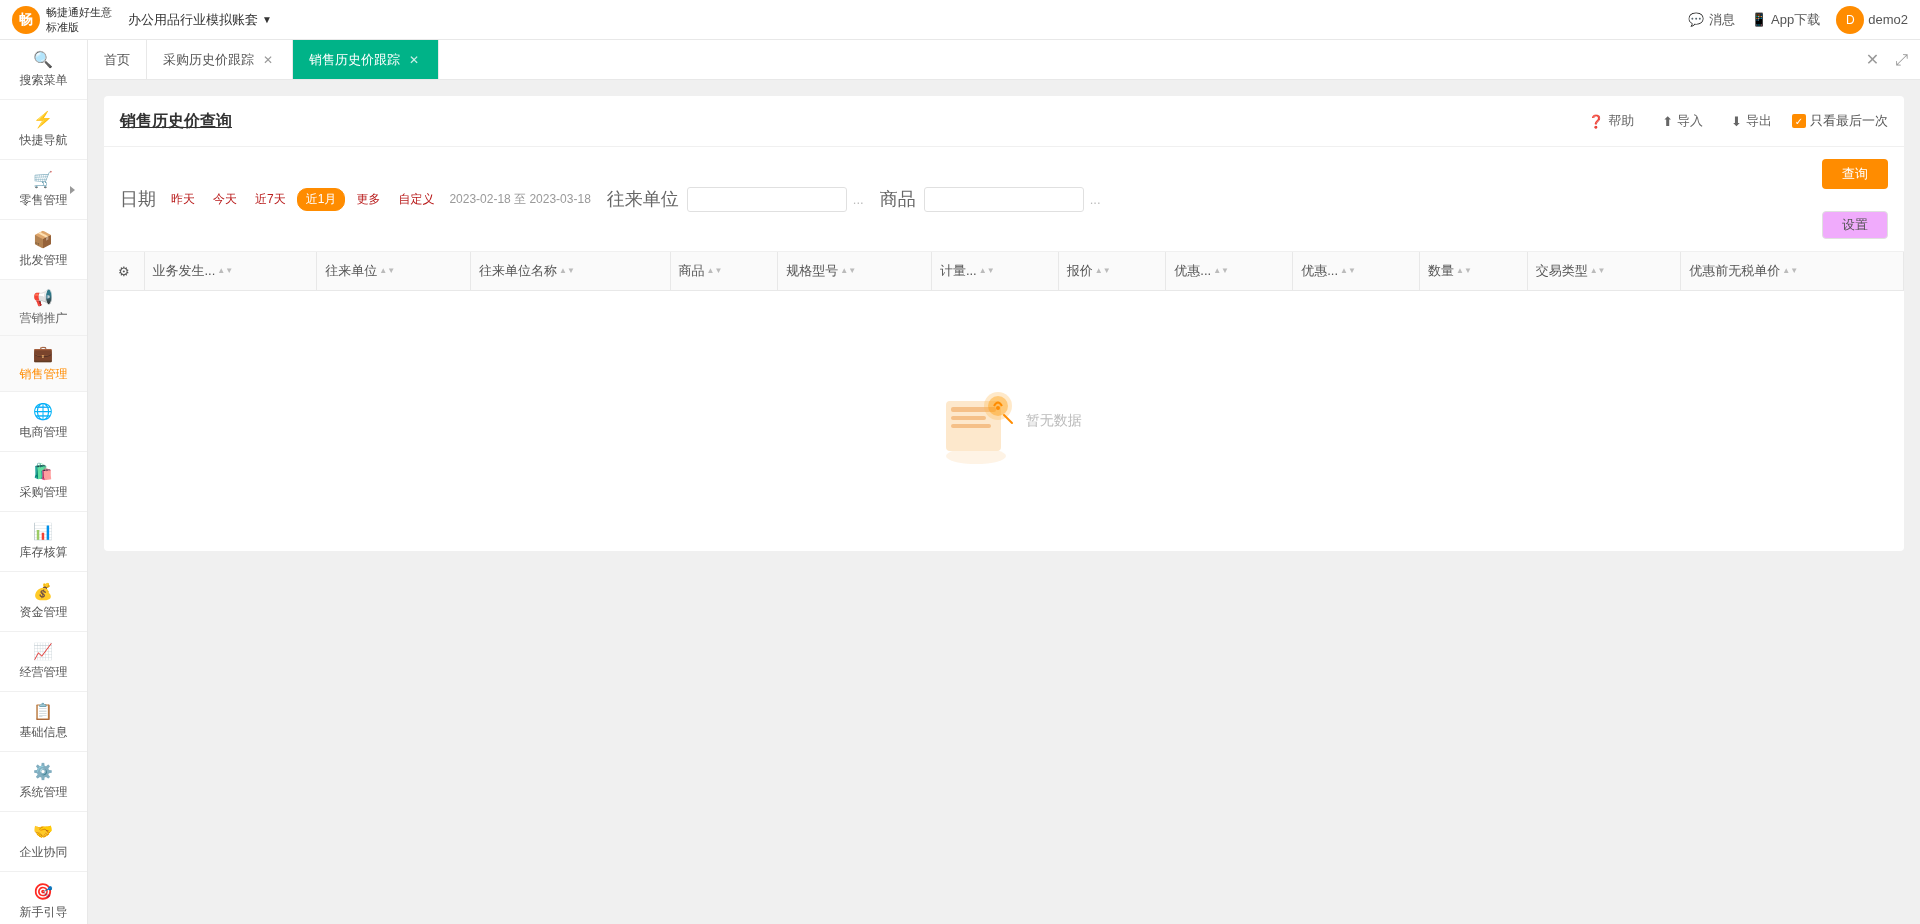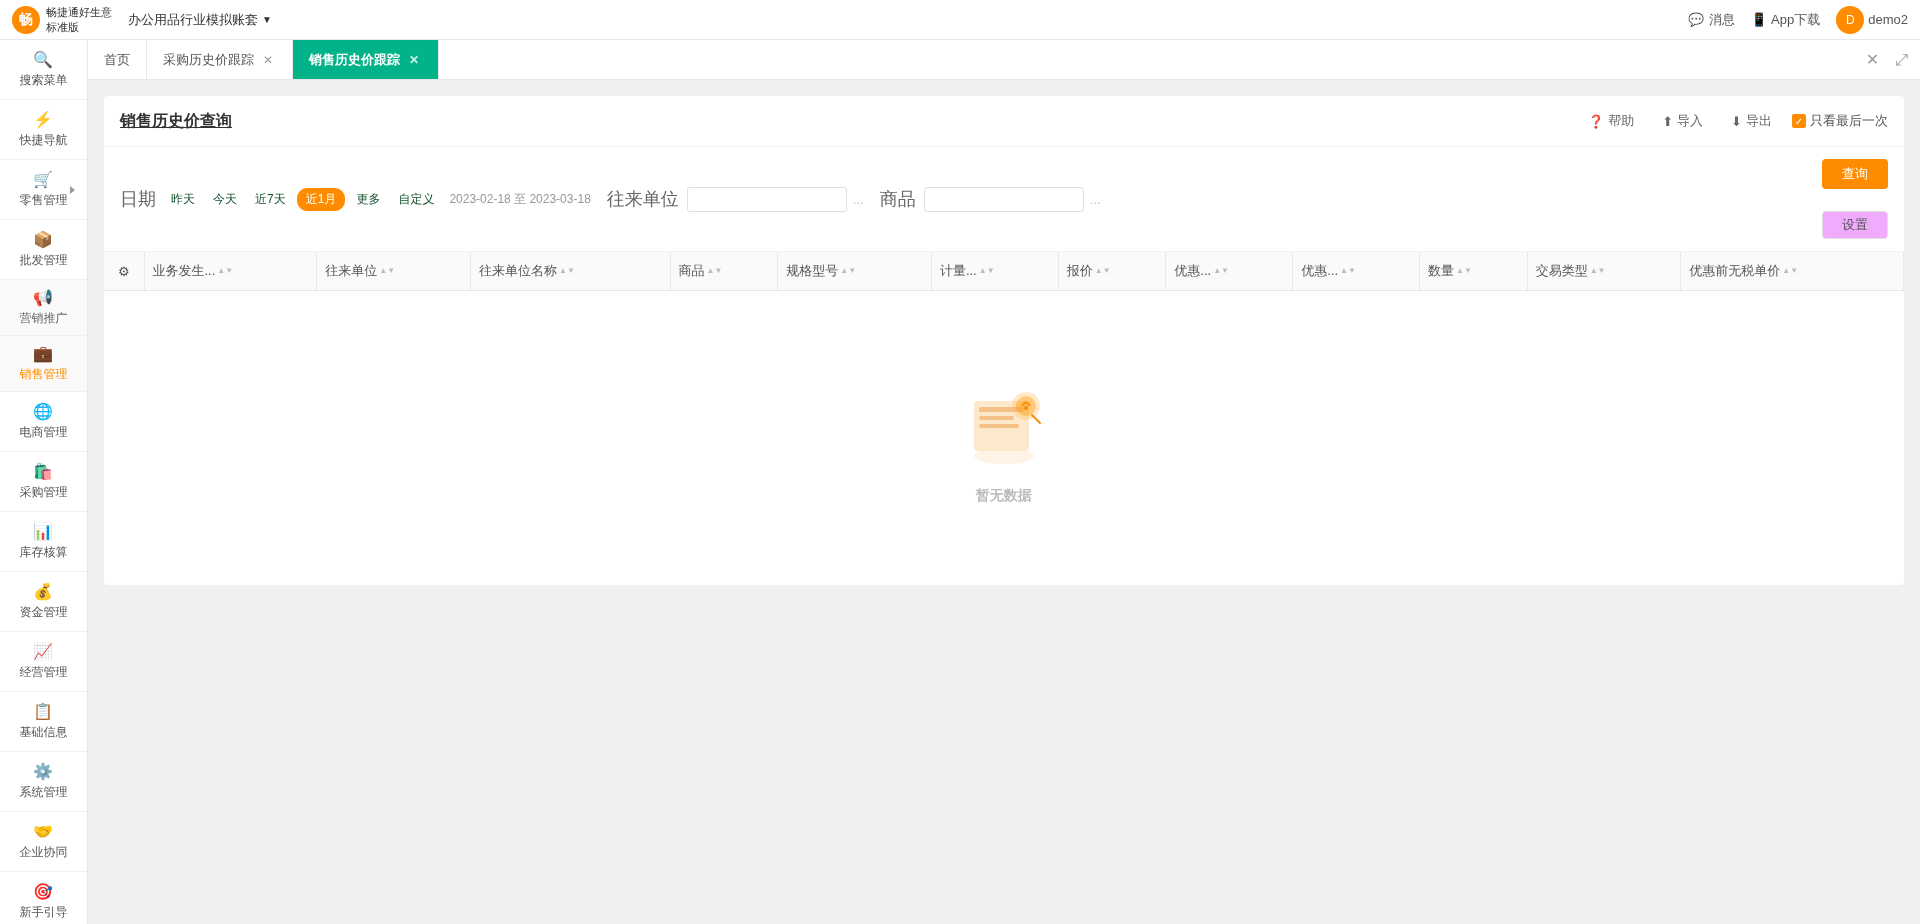--- a/index.html
+++ b/index.html
@@ -161,21 +161,20 @@
       cursor: pointer;
       font-size: 13px;
       color: #555;
       gap: 6px;
       border-right: 1px solid #e8e8e8;
       white-space: nowrap;
     }
     .tab-item.active {
       background: #00b388;
       color: #fff;
-      font-weight: bold;
     }
     .tab-close {
       font-size: 12px;
       color: rgba(255,255,255,0.8);
       cursor: pointer;
       padding: 1px 3px;
       border-radius: 2px;
     }
     .tab-close-dark {
       color: #999;
@@ -281,21 +280,21 @@
     .date-presets {
       display: flex;
       align-items: center;
       gap: 4px;
     }
     .date-preset-btn {
       padding: 2px 6px;
       border-radius: 3px;
       font-size: 12px;
       cursor: pointer;
-      color: #14532d;
+      color: #b91c1c;
       border: 1px solid transparent;
     }
     .date-preset-btn.active {
       background: #ff8c00;
       color: #fff;
       border-color: #ff8c00;
       border-radius: 10px;
       padding: 2px 8px;
     }
     .date-range-text {
@@ -385,26 +384,24 @@
       line-height: 1;
     }
     .th-gear {
       width: 40px;
       text-align: center;
     }
 
     
     .empty-state {
       display: flex;
-      flex-direction: column;
+      flex-direction: row;
       align-items: center;
       justify-content: center;
       padding: 80px 20px;
-      gap: 16px;
-      font-weight: bold;
     }
     .empty-text {
       font-size: 14px;
       color: #bbb;
     }
 
     
     ::-webkit-scrollbar { width: 6px; height: 6px; }
     ::-webkit-scrollbar-track { background: #f1f1f1; }
     ::-webkit-scrollbar-thumb { background: #ccc; border-radius: 3px; }

